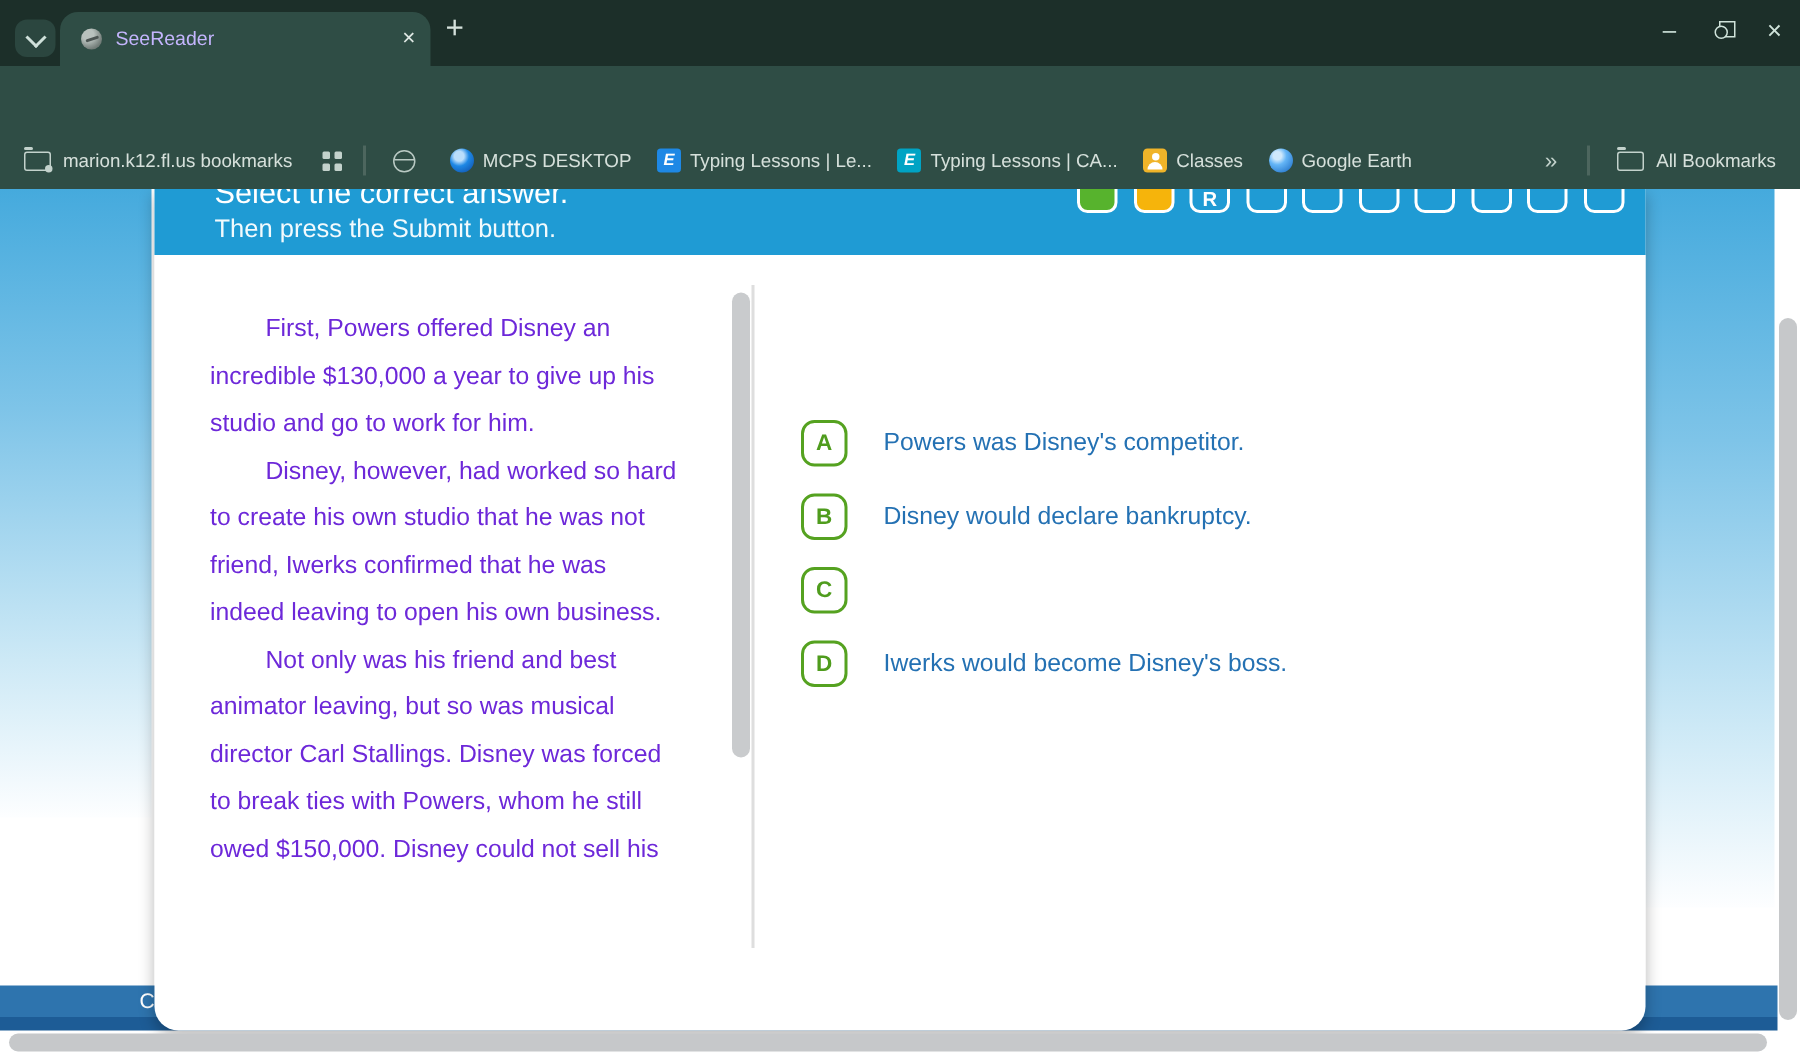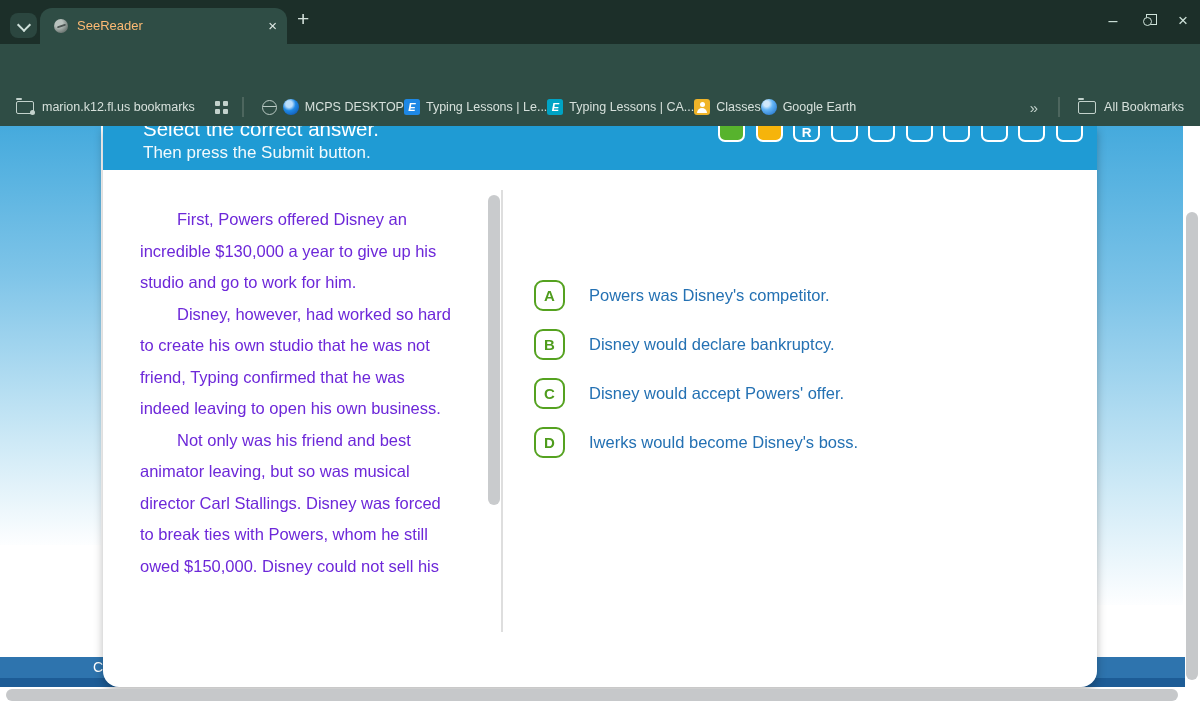--- a/index.html
+++ b/index.html
@@ -6,21 +6,21 @@
   #screen{position:relative;width:1200px;height:702px;overflow:hidden;
           font-family:"Liberation Sans",sans-serif;background:#fff;}
   
   #tabstrip{position:absolute;left:0;top:0;width:1200px;height:44px;background:#1c2f29;}
   .caret-btn{position:absolute;left:10px;top:13px;width:27px;height:25px;border-radius:8px;background:#2b463f;}
   .chev{position:absolute;left:9px;top:7px;width:8px;height:8px;border-right:2px solid #cfe0da;border-bottom:2px solid #cfe0da;transform:rotate(45deg);}
   .tab{position:absolute;left:40px;top:8px;width:247px;height:36px;background:#2f4d45;border-radius:12px 12px 0 0;}
   .favicon{position:absolute;left:14px;top:11px;width:14px;height:14px;border-radius:50%;
            background:radial-gradient(circle at 34% 30%,#b9c2be 0 28%,#757f7b 70%,#5c6662 100%);}
   .favicon::after{content:"";position:absolute;left:3px;top:6px;width:9px;height:2px;background:#4c5553;border-radius:2px;transform:rotate(-18deg);}
-  .tab-title{position:absolute;left:37px;top:10px;font-size:13px;color:#fdba74;}
+  .tab-title{position:absolute;left:37px;top:10px;font-size:13px;color:#c4b5fd;}
   .tab-close{position:absolute;right:10px;top:9px;font-size:15px;color:#dfe8e4;cursor:default;}
   .newtab{position:absolute;left:297px;top:7px;font-size:21px;color:#d4e1db;font-weight:400;}
   .winbtn{position:absolute;top:8px;width:28px;height:26px;text-align:center;line-height:26px;color:#cfe3da;font-size:16px;}
   #win-min{left:1099px;}
   #win-max{left:1134px;}
   #win-max .sq{position:absolute;left:9px;top:9px;width:9px;height:9px;border:1.6px solid #cfe3da;background:#1c2f29;}
   #win-max .sq2{position:absolute;left:12px;top:6px;width:9px;height:9px;border:1.6px solid #cfe3da;}
   #win-close{left:1169px;font-size:17px;}
   #toolbar{position:absolute;left:0;top:44px;width:1200px;height:44px;background:#2f4d45;}
   .navbtn{position:absolute;top:54px;width:22px;height:24px;text-align:center;font-size:18px;color:#d9e5df;}
@@ -58,21 +58,21 @@
   .puzzle::after{content:"";position:absolute;left:-5px;top:3px;width:4px;height:4px;border:2px solid #cfe0d9;border-radius:50%;background:#2f4d45;}
   .tb-sep{position:absolute;left:1147px;top:56px;width:2px;height:20px;background:#4d665e;}
   .kebab{position:absolute;left:1172px;top:56px;width:4px;height:4px;border-radius:50%;background:#d7e4de;box-shadow:0 7px 0 #d7e4de,0 14px 0 #d7e4de;}
   
   #bookbar{position:absolute;left:0;top:88px;width:1200px;height:38px;background:#2f4d45;display:flex;align-items:center;padding:0 16px;box-sizing:border-box;font-size:12.5px;color:#d6e0db;}
   .folder-ic{position:relative;width:16px;height:11px;border:1.6px solid #c3d2cc;border-radius:2px;margin-right:8px;flex:0 0 auto;}
   .folder-ic::before{content:"";position:absolute;left:-1px;top:-4px;width:6px;height:2px;background:#c3d2cc;border-radius:1px;}
   .folder-ic.gear::after{content:"";position:absolute;right:-2px;bottom:-2px;width:5px;height:5px;border-radius:50%;background:#c3d2cc;}
   .apps-grid{width:5px;height:5px;background:#c3d2cc;border-radius:1px;box-shadow:8px 0 0 #c3d2cc,0 8px 0 #c3d2cc,8px 8px 0 #c3d2cc;margin:0 22px 8px 20px;flex:0 0 auto;}
   .bb-sep{width:2px;height:20px;background:#4d665e;margin-right:18px;flex:0 0 auto;}
-  #bm-list{display:flex;align-items:center;}
+  #bm-list{display:flex;align-items:center;gap:17px;}
   .bm{display:flex;align-items:center;gap:6px;white-space:nowrap;}
   .bm-ic{position:relative;width:16px;height:16px;flex:0 0 auto;}
   .bm-ic b{position:absolute;left:0;top:0;width:100%;height:100%;text-align:center;line-height:16px;font-size:11px;font-weight:bold;color:#fff;}
   .bm-globe .bm-ic{border:1.6px solid #b9c9c3;border-radius:50%;width:13px;height:13px;}
   .bm-globe .bm-ic::before{content:"";position:absolute;left:0;top:5px;width:13px;height:1.5px;background:#b9c9c3;}
   .bm-mcps .bm-ic{border-radius:50%;background:radial-gradient(circle at 38% 32%,#bbdefb 0 22%,#1e88e5 45%,#0d47a1 100%);}
   .bm-e1 .bm-ic{background:#1e88e5;border-radius:2.5px;}
   .bm-e2 .bm-ic{background:#00a3c4;border-radius:2.5px;}
   .bm-classes .bm-ic{background:#f0b429;border-radius:3px;}
   .bm-classes .bm-ic::before{content:"";position:absolute;left:5.5px;top:3px;width:5px;height:5px;border-radius:50%;background:#fff;}
@@ -285,21 +285,21 @@
           </div>
       </div>
       <div id="card-body">
         <div id="passage">
 
         <div class="pline indent">First, Powers offered Disney an</div>
             <div class="pline">incredible $130,000 a year to give up his</div>
             <div class="pline">studio and go to work for him.</div>
             <div class="pline indent">Disney, however, had worked so hard</div>
             <div class="pline">to create his own studio that he was not</div>
-            <div class="pline">friend, Typing confirmed that he was</div>
+            <div class="pline">friend, Iwerks confirmed that he was</div>
             <div class="pline">indeed leaving to open his own business.</div>
             <div class="pline indent">Not only was his friend and best</div>
             <div class="pline">animator leaving, but so was musical</div>
             <div class="pline">director Carl Stallings. Disney was forced</div>
             <div class="pline">to break ties with Powers, whom he still</div>
             <div class="pline">owed $150,000. Disney could not sell his</div>
           </div>
         <div id="passage-scroll"></div>
         <div id="divider"></div>
         <div id="options">
@@ -307,21 +307,20 @@
         <div class="opt-row">
               <span class="badge">A</span>
               <span class="opt-text">Powers was Disney's competitor.</span>
             </div>
             <div class="opt-row">
               <span class="badge">B</span>
               <span class="opt-text">Disney would declare bankruptcy.</span>
             </div>
             <div class="opt-row">
               <span class="badge">C</span>
-              <span class="opt-text">Disney would accept Powers' offer.</span>
             </div>
             <div class="opt-row">
               <span class="badge">D</span>
               <span class="opt-text">Iwerks would become Disney's boss.</span>
             </div>
           </div>
       </div>
     </div>
 
     <div id="vscroll"></div>

